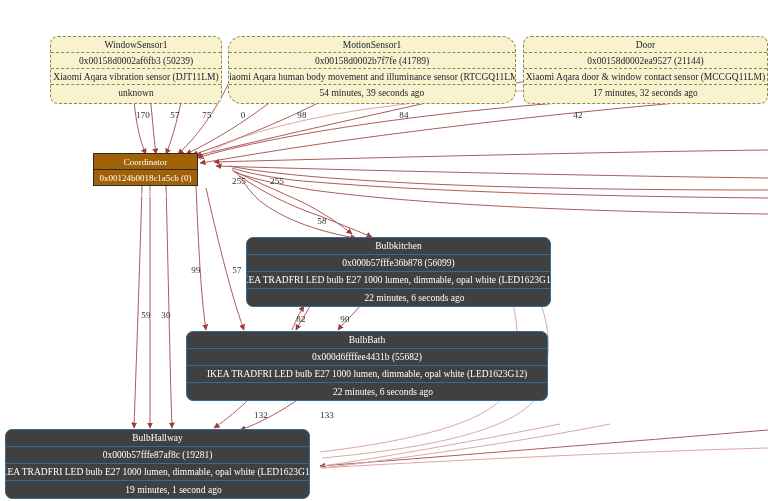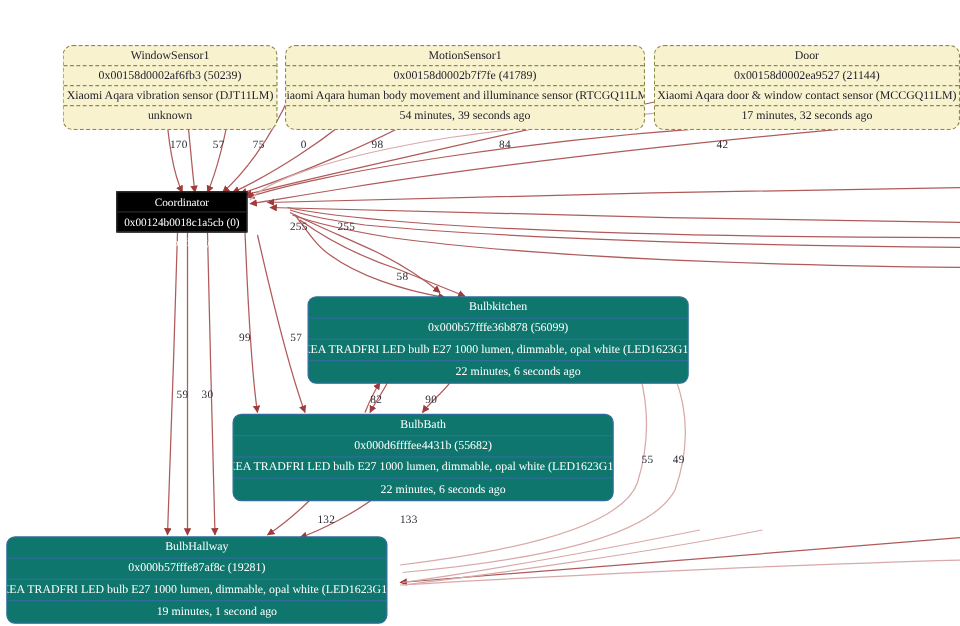--- a/index.html
+++ b/index.html
@@ -73,35 +73,35 @@
   .node.enddevice .row {
     color: #1d1d28;
     font-size: 9.5px;
     height: 16px;
     border-bottom: 1px dashed #8a8a4a;
   }
   .node.enddevice .row:last-child { border-bottom: none; }
 
   
   .node.coordinator {
-    background: #000000;
+    background: #a16207;
     border: 1px solid #2a2a2a;
     padding: 0;
   }
   .node.coordinator .row {
     color: #ffffff;
     font-size: 9px;
     height: 16px;
     border-bottom: 1px solid #2a2a2a;
   }
   .node.coordinator .row:last-child { border-bottom: none; }
 
   
   .node.router {
-    background: #0f766e;
+    background: #404040;
     border: 1px solid #2e6e99;
     border-radius: 7px;
     padding: 0;
   }
   .node.router .row {
     color: #ffffff;
     font-size: 9.5px;
     height: 17px;
     border-bottom: 1px solid #2e6e99;
   }
@@ -186,21 +186,21 @@
   <div class="edge-label" style="left:261px;  top:415px;">132</div>
   <div class="edge-label" style="left:291px;  top:415px;margin-left:36px;">133</div>
 
   <div class="node enddevice" style="left:50px; top:8px; width:172px; height:68px;">
     <div class="row">WindowSensor1</div>
     <div class="row">0x00158d0002af6fb3 (50239)</div>
     <div class="row">Xiaomi Aqara vibration sensor (DJT11LM)</div>
     <div class="row">unknown</div>
   </div>
 
-  <div class="node enddevice" style="left:228px; top:8px; width:288px; height:68px;">
+  <div class="node enddevice" style="left:228px; top:8px; width:288px; height:68px;border-radius:14px;">
     <div class="row">MotionSensor1</div>
     <div class="row">0x00158d0002b7f7fe (41789)</div>
     <div class="row">Xiaomi Aqara human body movement and illuminance sensor (RTCGQ11LM)</div>
     <div class="row">54 minutes, 39 seconds ago</div>
   </div>
 
   <div class="node enddevice" style="left:523px; top:8px; width:245px; height:68px;">
     <div class="row">Door</div>
     <div class="row">0x00158d0002ea9527 (21144)</div>
     <div class="row">Xiaomi Aqara door &amp; window contact sensor (MCCGQ11LM)</div>
@@ -213,21 +213,21 @@
     <div class="row">0 seconds ago</div>
   </div>
 
   <div class="node router" style="left:246px; top:237px; width:305px; height:70px;">
     <div class="row">Bulbkitchen</div>
     <div class="row">0x000b57fffe36b878 (56099)</div>
     <div class="row">IKEA TRADFRI LED bulb E27 1000 lumen, dimmable, opal white (LED1623G12)</div>
     <div class="row">22 minutes, 6 seconds ago</div>
   </div>
 
-  <div class="node router" style="left:186px; top:331px; width:305px; height:70px;">
+  <div class="node router" style="left:186px; top:331px; width:362px; height:70px;">
     <div class="row">BulbBath</div>
     <div class="row">0x000d6ffffee4431b (55682)</div>
     <div class="row">IKEA TRADFRI LED bulb E27 1000 lumen, dimmable, opal white (LED1623G12)</div>
     <div class="row">22 minutes, 6 seconds ago</div>
   </div>
 
   <div class="node router" style="left:5px; top:429px; width:305px; height:70px;">
     <div class="row">BulbHallway</div>
     <div class="row">0x000b57fffe87af8c (19281)</div>
     <div class="row">IKEA TRADFRI LED bulb E27 1000 lumen, dimmable, opal white (LED1623G12)</div>

